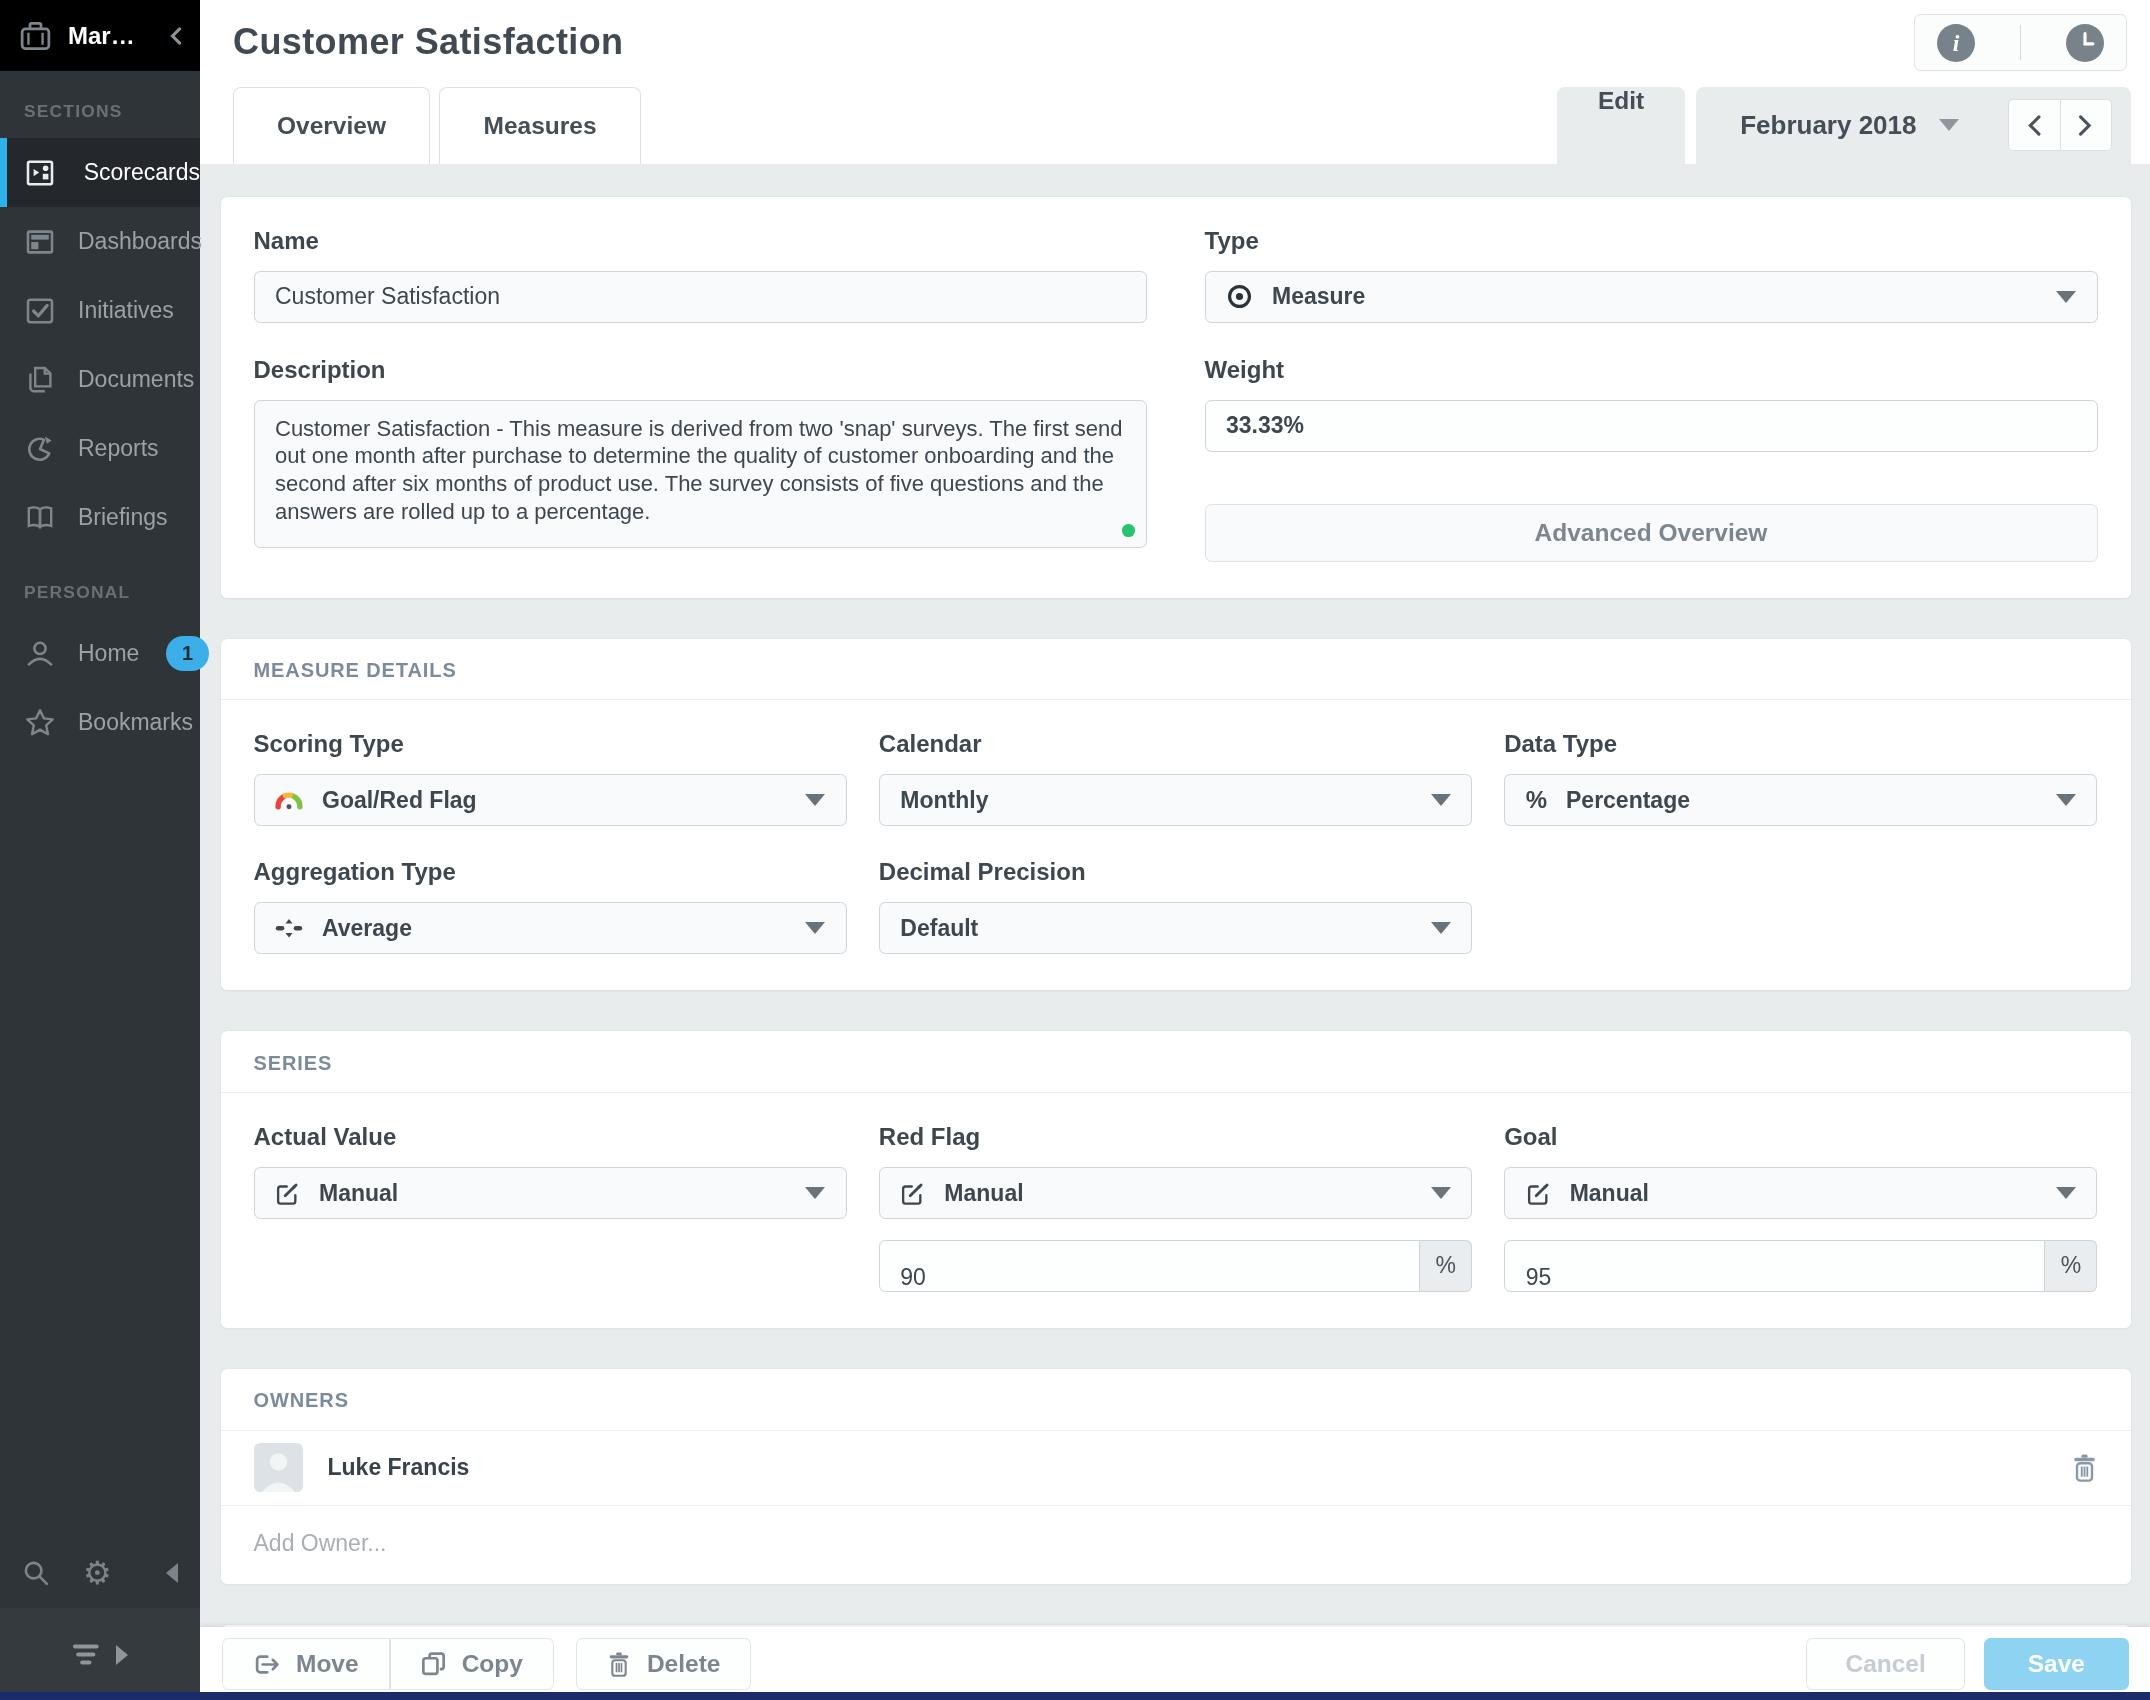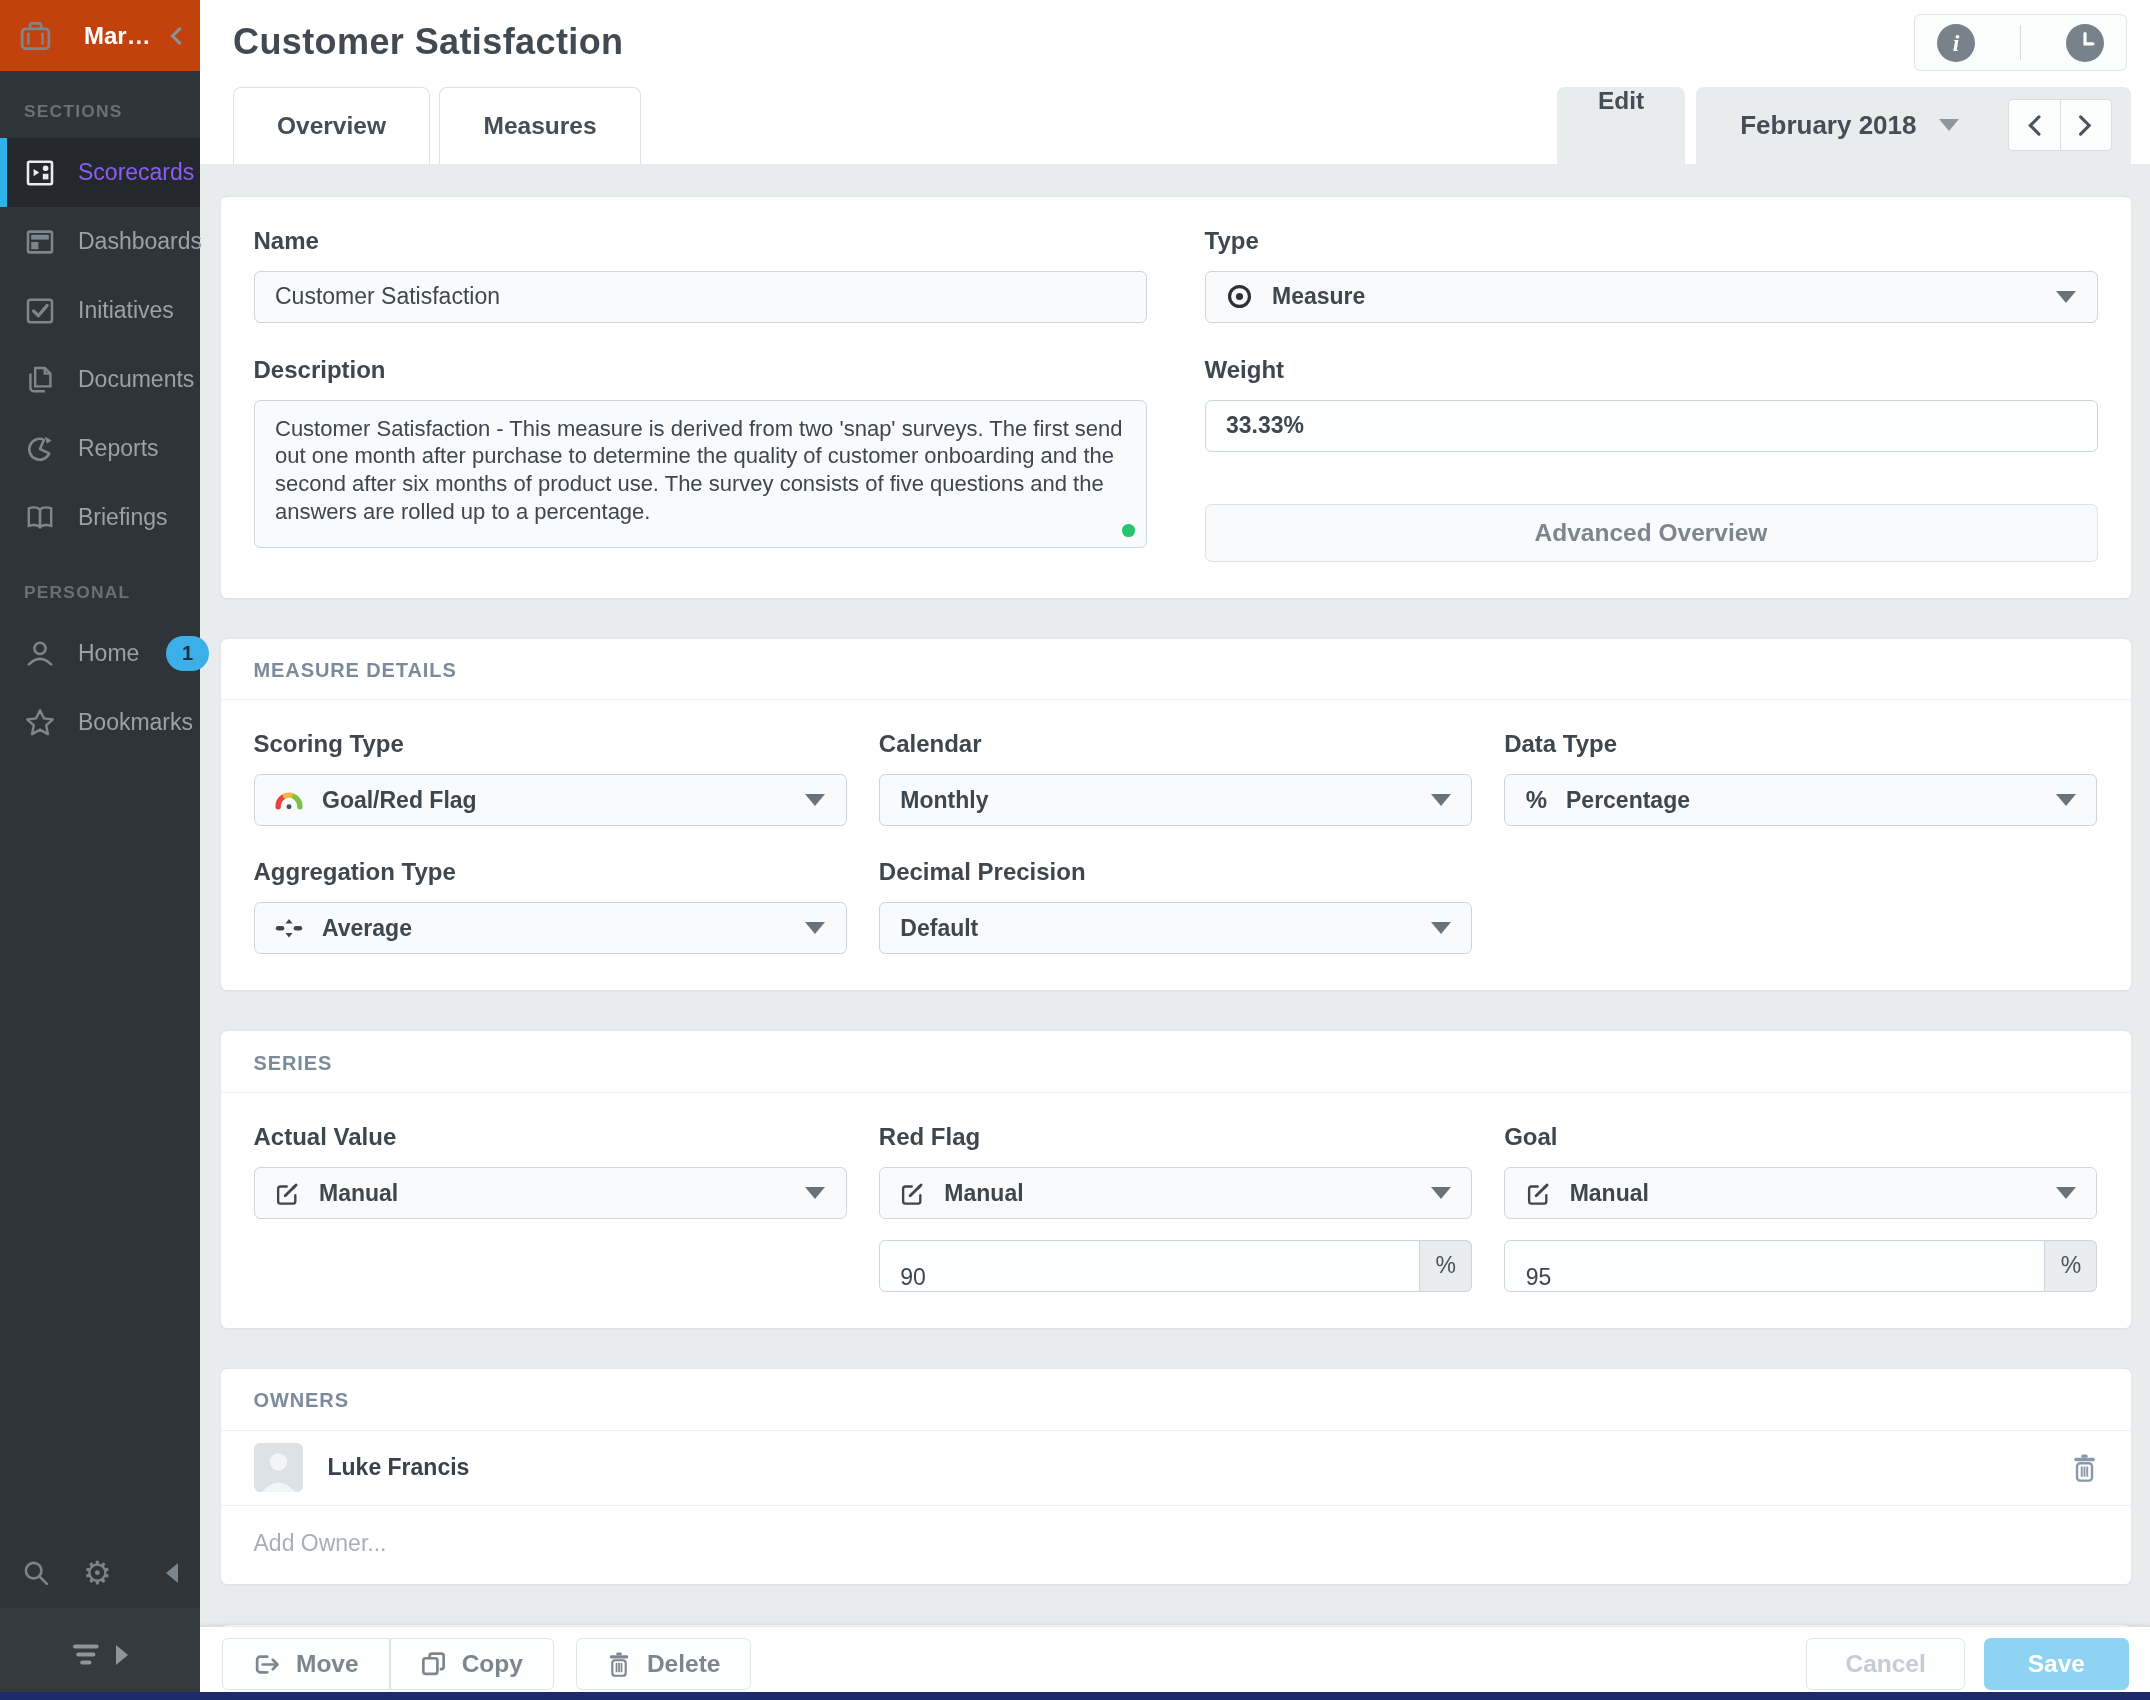--- a/index.html
+++ b/index.html
@@ -11,36 +11,36 @@
     color:#3e464e;
   }
   .app { position:relative; width:2151px; height:1701px; display:flex; }
 
   
   .sidebar {
     width:200px; flex:0 0 200px; background:#2f3439; color:#9aa1a7;
     display:flex; flex-direction:column; position:relative; z-index:2;
   }
   .sb-header {
-    height:71px; background:#c2410c; display:flex; align-items:center;
-    padding:0 16px 0 19px; color:#fff; flex:0 0 71px;gap:16px;
+    height:71px; background:#000000; display:flex; align-items:center;
+    padding:0 16px 0 19px; color:#fff; flex:0 0 71px;
   }
   .sb-header .ws-name { font-size:24px; font-weight:bold; margin-left:16px; white-space:nowrap; overflow:hidden; }
   .sb-header .collapse { margin-left:auto; color:#8a9298; }
   .sb-label {
     padding:30px 0 16px 24px; font-size:17.4px; font-weight:bold;
     color:#697076; letter-spacing:1.2px;
   }
   .sb-item {
     height:69px; display:flex; align-items:center; gap:22px;
     padding-left:24px; font-size:23px; position:relative; cursor:pointer;
     color:#9aa1a7;
   }
   .sb-item svg { flex:0 0 auto; }
-  .sb-item.active { background:#24282c; color:#8b5cf6; }
+  .sb-item.active { background:#24282c; color:#ffffff;justify-content:space-between; }
   .sb-item.active::before {
     content:""; position:absolute; left:0; top:0; bottom:0; width:7px; background:#2fb1ea;
   }
   .badge {
     background:#3caee8; color:#20313c; font-size:20px; font-weight:bold;
     min-width:43px; height:35px; border-radius:17.4px;
     display:flex; align-items:center; justify-content:center; margin-left:4.7px;
   }
   .sb-tools {
     margin-top:auto; height:71px; display:flex; align-items:center;

